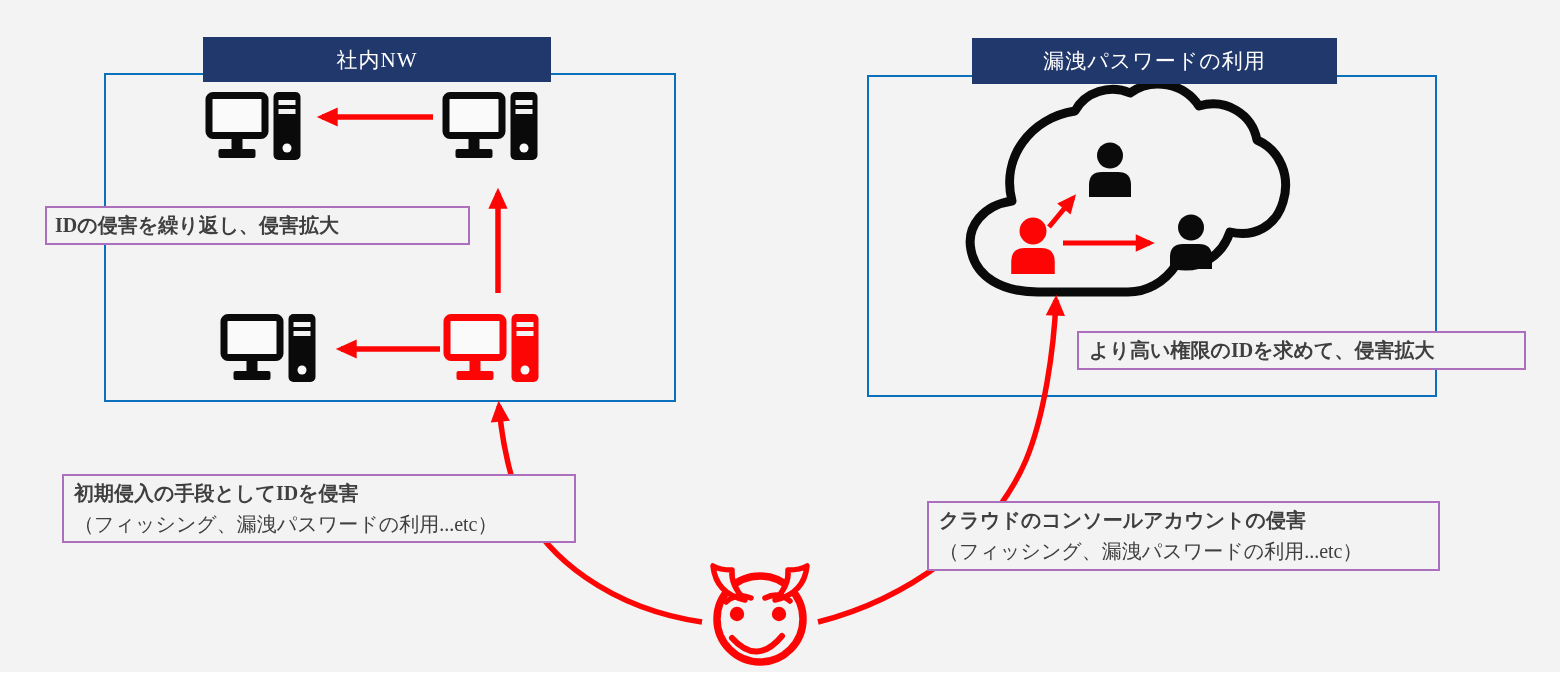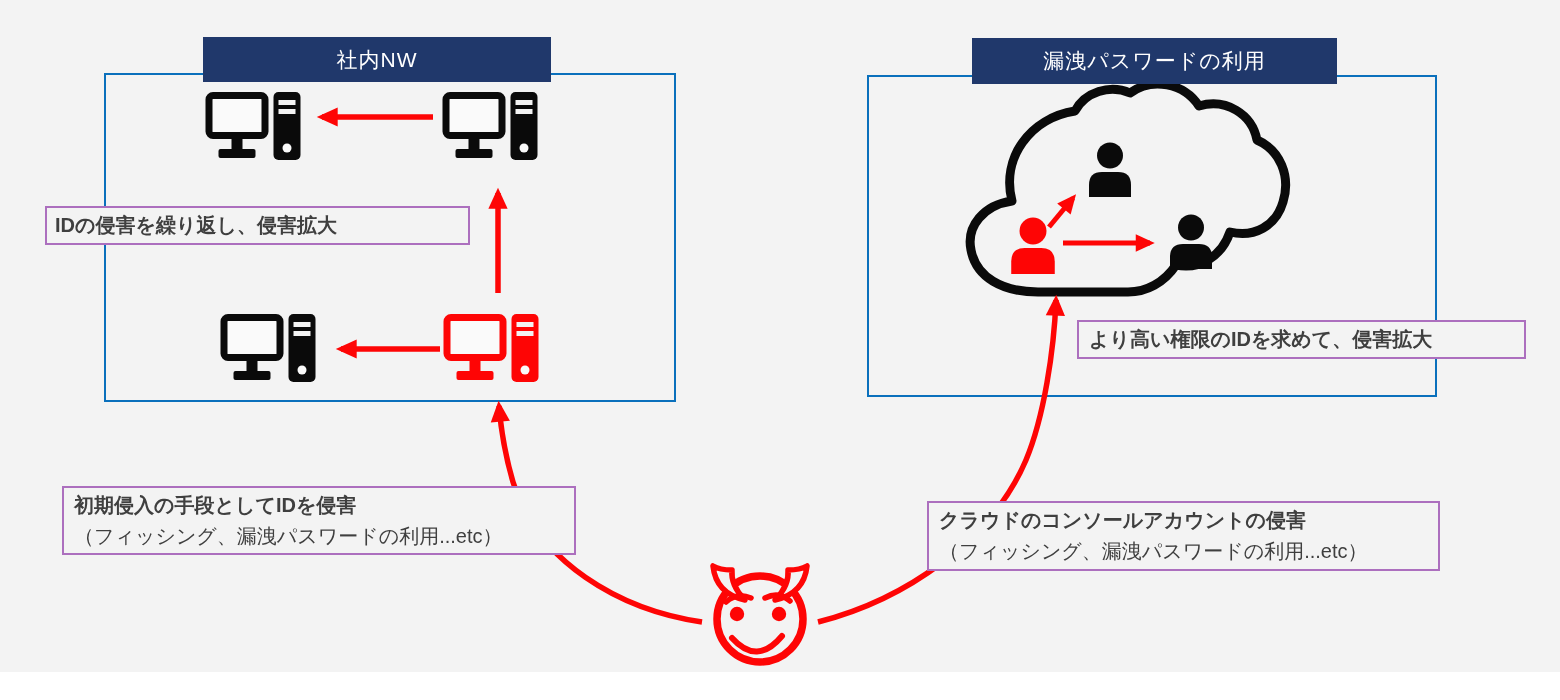--- a/index.html
+++ b/index.html
@@ -1,19 +1,19 @@
 <!DOCTYPE html>
 <html style="--background: #F3F3F3; --box-border: #0A70BC; --header-bg: #20386B; --header-text: #FFFFFF; --label-border: #AC6FBE; --label-text: #3F3F3F; --attack: #FE0505; --icon-black: #0A0A0A;"><head>
 <meta charset="utf-8">
 <style>
   html,body { margin:0; padding:0; }
   body { font-family:"Liberation Sans","DejaVu Sans",sans-serif; }
   #canvas {
     position:relative; width:1560px; height:672px;
-    background:var(--background,#F3F3F3); overflow:hidden;
+    background:var(--background,#F3F3F3); overflow:hidden;font-family:Liberation Serif, serif;
   }
   .nwbox {
     position:absolute; border:2px solid var(--box-border,#0A70BC);
     background:transparent; z-index:1; box-sizing:border-box;
   }
   #box-left  { left:104px; top:73px;  width:572px; height:329px; }
   #box-right { left:867px; top:75px;  width:570px; height:322px; }
   #art { position:absolute; left:0; top:0; z-index:2; }
   .hdr {
     position:absolute; z-index:3; background:var(--header-bg,#20386B);
@@ -23,22 +23,22 @@
   #hdr-left  { left:203px; top:37px; width:348px; height:45px; }
   #hdr-right { left:972px; top:38px; width:365px; height:46px; }
   .plabel {
     position:absolute; z-index:4; background:var(--background,#F3F3F3);
     border:2.5px solid var(--label-border,#AC6FBE); color:var(--label-text,#3F3F3F);
     box-sizing:border-box; font-size:20px; line-height:1.55; padding:2px 8px 2px 10px;
     white-space:nowrap; display:flex; flex-direction:column; justify-content:center;
   }
   .plabel .b, .plabel.single { font-weight:bold; }
   #label-spread-nw    { left:45px;   top:206px; width:425px; height:39px;padding-left:8px; }
-  #label-spread-cloud { left:1077px; top:320px; width:449px; height:39px; }
-  #label-initial      { left:62px;   top:474px; width:514px; height:69px;margin-top:12px; }
+  #label-spread-cloud { left:1077px; top:331px; width:449px; height:39px; }
+  #label-initial      { left:62px;   top:474px; width:514px; height:69px; }
   #label-cloud-attack { left:927px;  top:473px; width:513px; height:70px;margin-top:28px; }
   
   .icon-black { color:var(--icon-black,#0A0A0A); }
   .icon-attack { color:var(--attack,#FE0505); }
   .stroke-attack { stroke:var(--attack,#FE0505); fill:none; }
   .fill-attack { fill:var(--attack,#FE0505); }
   .horn { fill:var(--background,#F3F3F3); stroke:var(--attack,#FE0505); stroke-width:5.5; stroke-linejoin:round; }
   .cloud-outline { fill:none; stroke:var(--icon-black,#0A0A0A); stroke-width:9; stroke-linejoin:round; }
 </style>
 </head>

